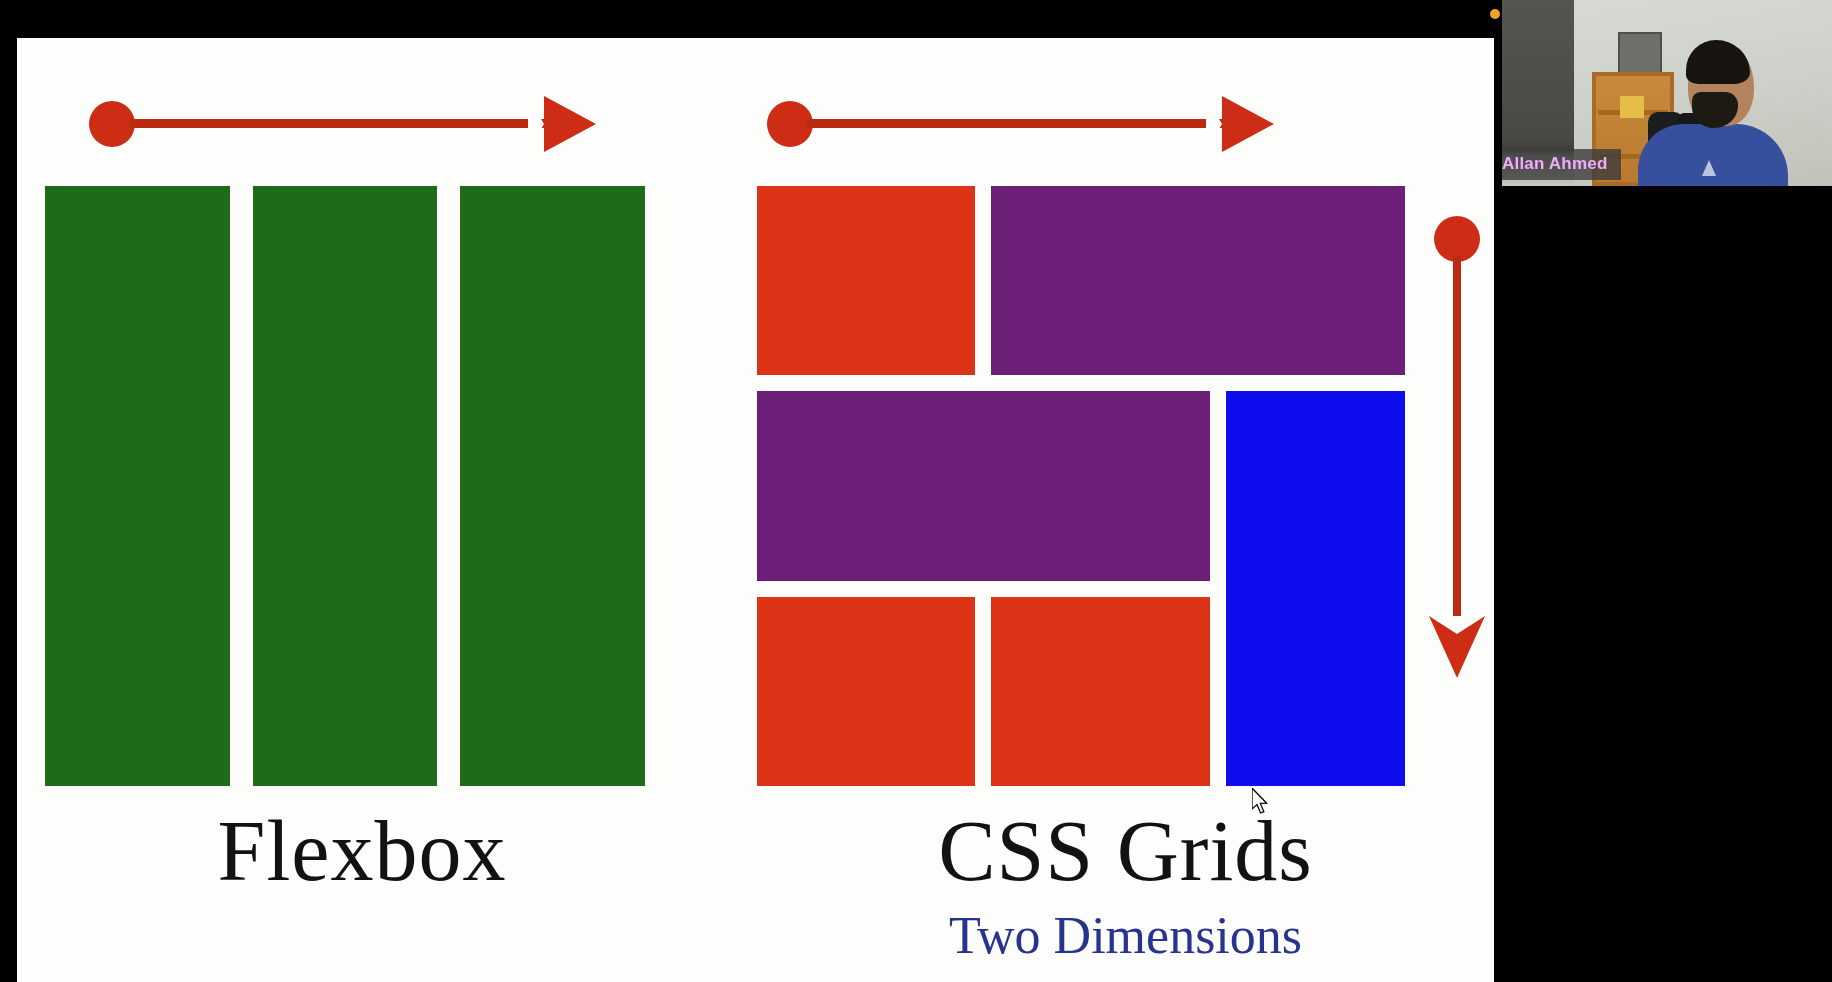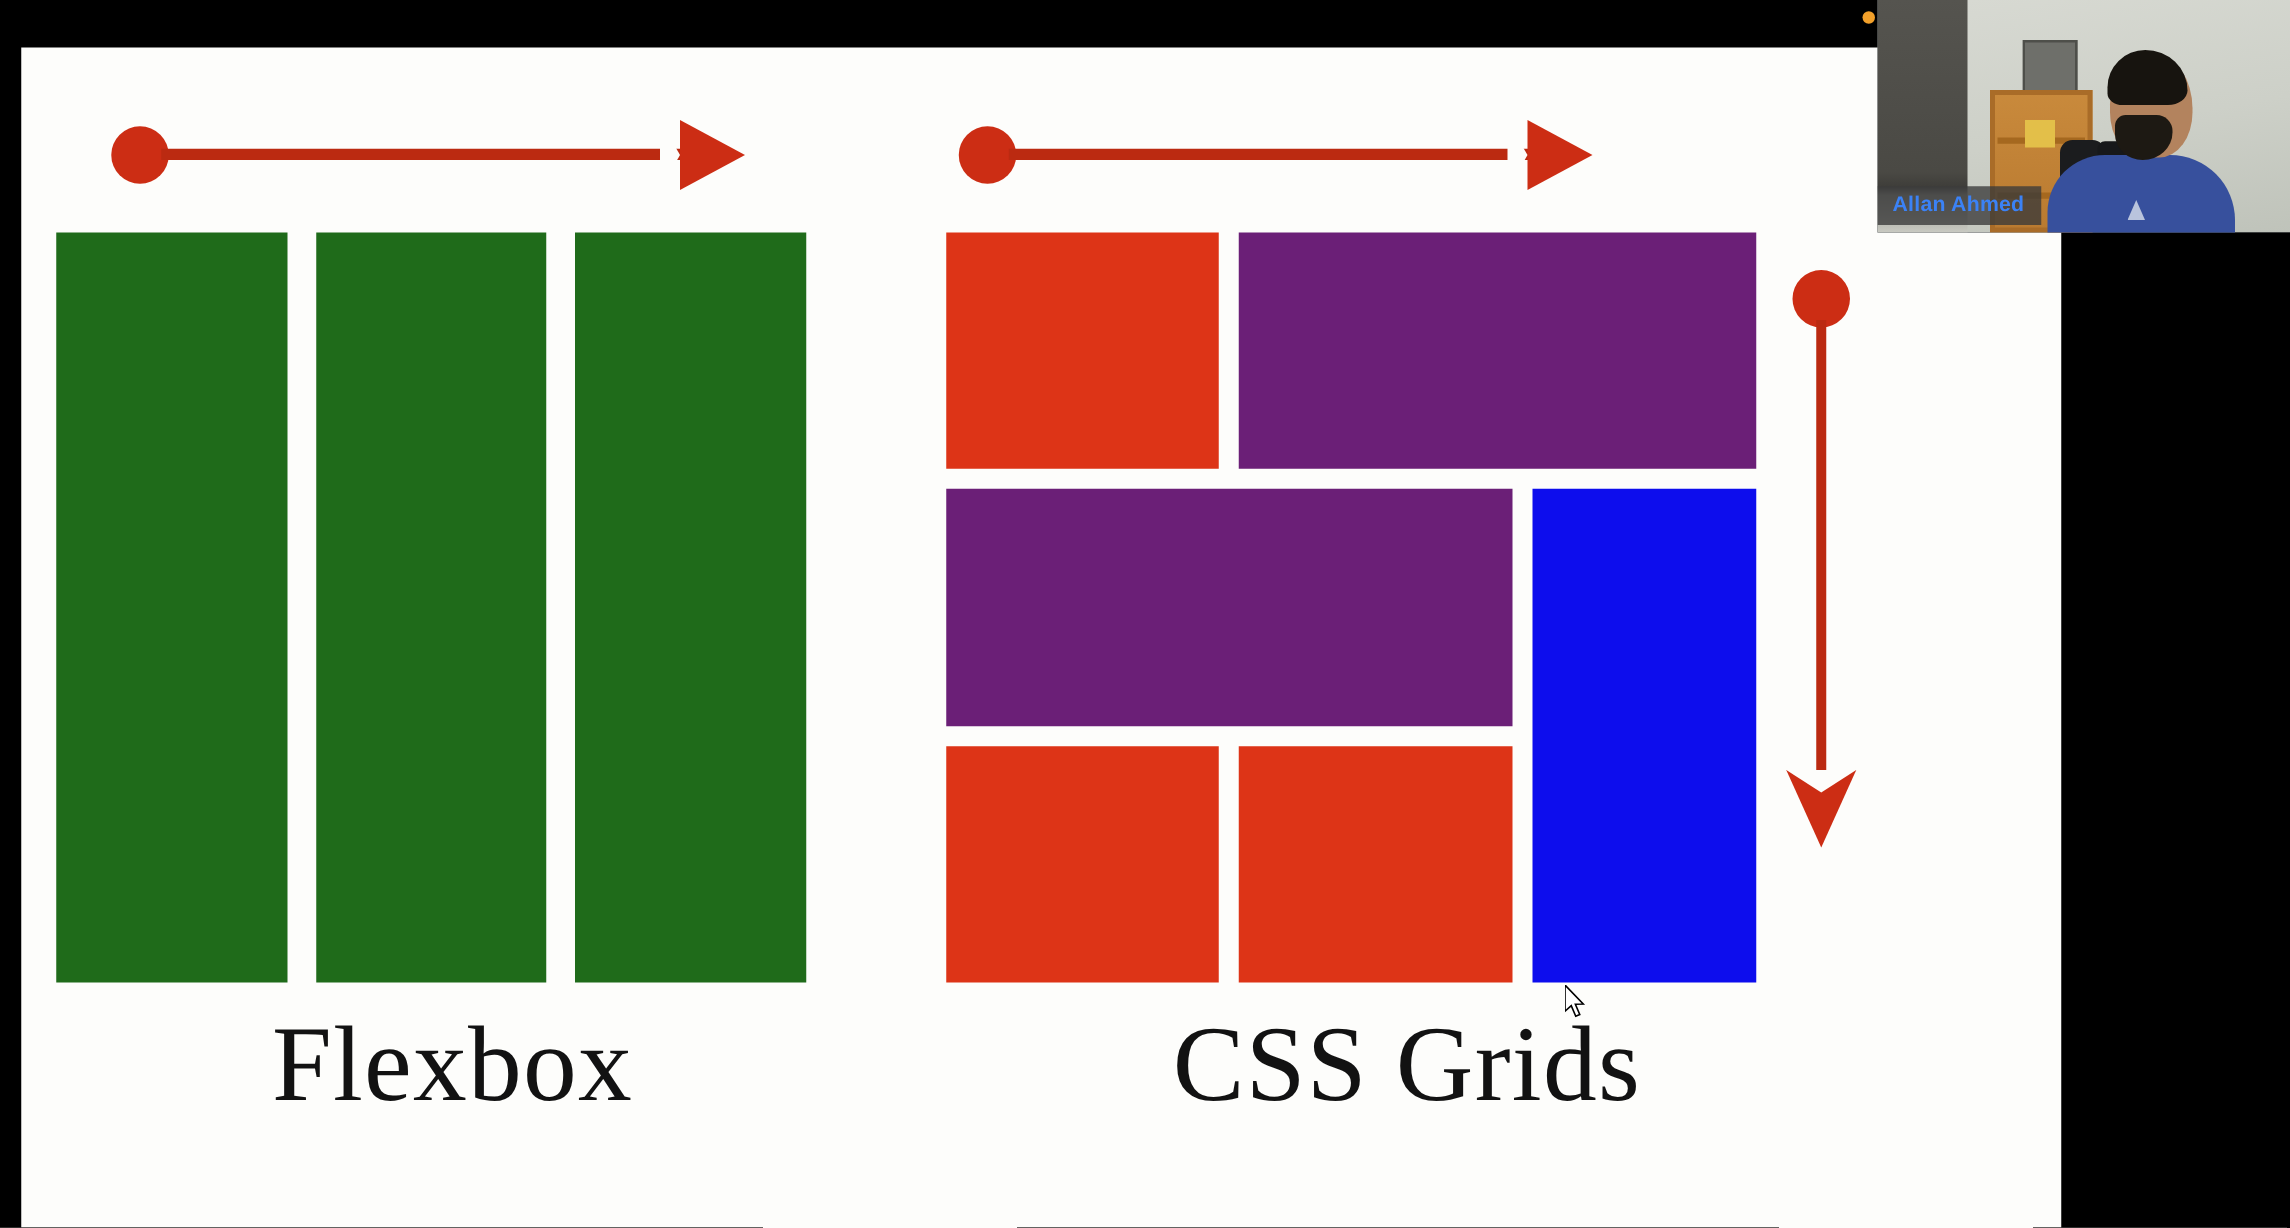--- a/index.html
+++ b/index.html
@@ -20,21 +20,21 @@
     width: 1832px;
     height: 982px;
     background: #000000;
   }
 
   
   #slide {
     position: absolute;
     left: 17px;
     top: 38px;
-    width: 1632px;
+    width: 1477px;
     height: 944px;
     background: #fdfdfb;
     overflow: hidden;
   }
 
   
   .panel {
     position: absolute;
     top: 0;
     height: 100%;
@@ -329,23 +329,23 @@
     top: 112px;
     width: 36px;
     height: 44px;
     border-radius: 10px;
     background: #1b1c1e;
   }
   #video-name-badge {
     position: absolute;
     left: 0px;
     bottom: 6px;
-    padding: 5px 14px 6px 12px;
+    padding: 5px 14px 6px 0;
     background: rgba(58,58,58,0.78);
-    color: #3b82f6;
+    color: #f0abfc;
     font-family: "Liberation Sans", sans-serif;
     font-size: 17px;
     font-weight: bold;
     letter-spacing: 0.2px;
     white-space: nowrap;
   }
 
   
   #recording-dot {
     position: absolute;
@@ -414,20 +414,21 @@
         <div class="gb gb-red" id="gb-1"></div>
         <div class="gb gb-purple" id="gb-2"></div>
         <div class="gb gb-purple" id="gb-3"></div>
         <div class="gb gb-blue" id="gb-4"></div>
         <div class="gb gb-red" id="gb-5"></div>
         <div class="gb gb-red" id="gb-6"></div>
       </div>
 
       <div class="caption-block" id="caption-grid">
         <span class="caption-title">CSS Grids</span>
+        <span class="caption-sub">Two Dimensions</span>
       </div>
     </div>
 
   </div>
 
   <span id="recording-dot"></span>
 
   <div id="video-tile">
     <div id="video-scene"></div>
     <div id="video-poster"></div>

